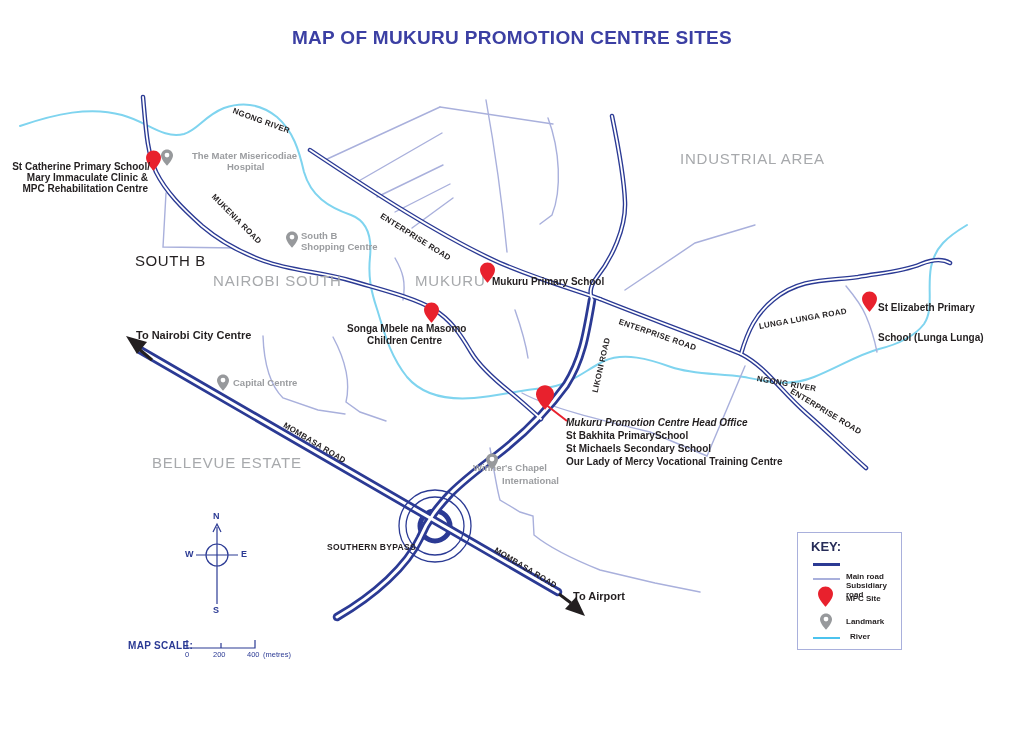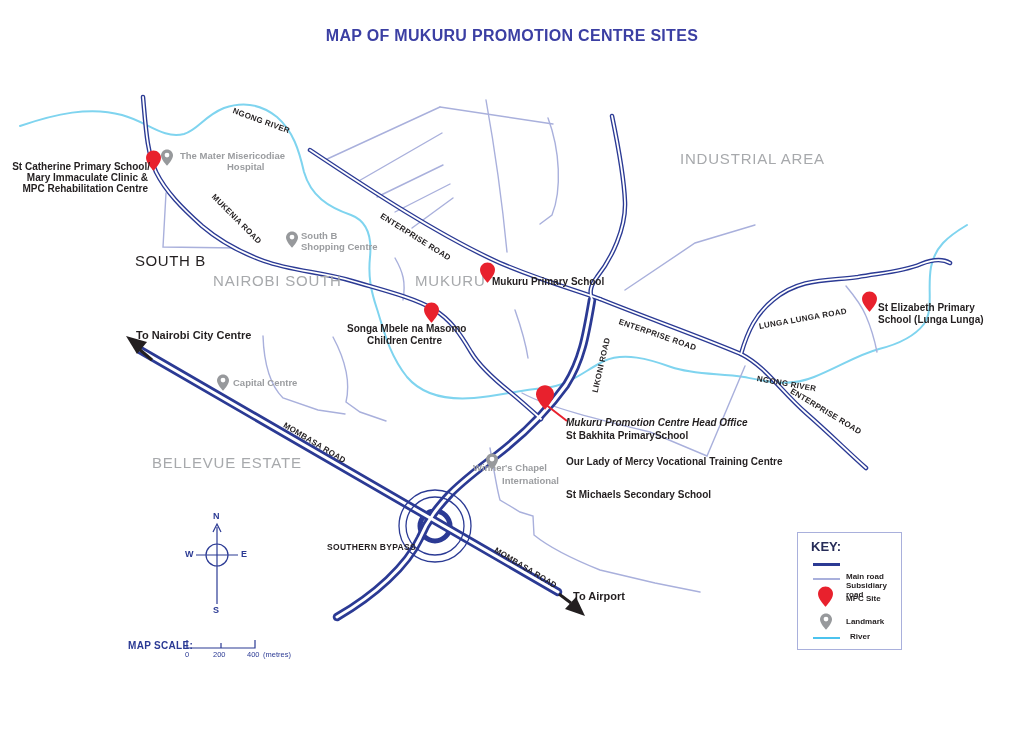--- a/index.html
+++ b/index.html
@@ -1,20 +1,20 @@
 <!DOCTYPE html>
 <html><head>
 <meta charset="utf-8">
 <style>
   html,body{margin:0;padding:0;background:#ffffff;}
   #canvas{position:relative;width:1024px;height:730px;background:#ffffff;overflow:hidden;
           font-family:"Liberation Sans",sans-serif;}
   #map-svg{position:absolute;left:0;top:0;}
   .lbl{position:absolute;white-space:nowrap;}
-  .title{left:0;right:0;top:27px;text-align:center;font-size:16px;font-weight:600;
+  .title{left:0;right:0;top:27px;text-align:center;font-size:19px;font-weight:600;
          color:#3b3fa3;letter-spacing:.3px;}
   .site-line{font-size:10px;font-weight:bold;color:#231f20;line-height:11px;}
   .lm-line{font-size:9.5px;font-weight:bold;color:#9b9da0;line-height:10px;}
   .area{font-size:15px;color:#a7a9ac;letter-spacing:.8px;}
   .area-dark{font-size:15px;color:#231f20;letter-spacing:.6px;}
   .road-lbl{font-size:8px;font-weight:600;color:#231f20;letter-spacing:.3px;transform-origin:0 50%;}
   .dir-lbl{font-size:11px;font-weight:bold;color:#231f20;}
   .compass-lbl{font-size:9px;font-weight:bold;color:#2b3a94;}
   .scale-title{font-size:10px;font-weight:bold;color:#2b3a94;letter-spacing:.3px;}
   .scale-num{font-size:7.5px;color:#2b3a94;}
@@ -176,27 +176,27 @@
   <div class="lbl site-line" style="right:876px;top:172px;">Mary Immaculate Clinic &amp;</div>
   <div class="lbl site-line" style="right:876px;top:183px;">MPC Rehabilitation Centre</div>
 
   <div class="lbl site-line" style="left:492px;top:276px;">Mukuru Primary School</div>
 
   <div class="lbl site-line" style="left:347px;top:323px;">Songa Mbele na Masomo</div>
   <div class="lbl site-line" style="left:367px;top:335px;">Children Centre</div>
 
   <div class="lbl site-line" style="left:566px;top:417px;font-style:italic;">Mukuru Promotion Centre Head Office</div>
   <div class="lbl site-line" style="left:566px;top:430px;">St Bakhita PrimarySchool</div>
-  <div class="lbl site-line" style="left:566px;top:443px;margin-top:46px;">St Michaels Secondary School</div>
+  <div class="lbl site-line" style="left:566px;top:443px;">St Michaels Secondary School</div>
   <div class="lbl site-line" style="left:566px;top:456px;">Our Lady of Mercy Vocational Training Centre</div>
 
   <div class="lbl site-line" style="left:878px;top:302px;">St Elizabeth Primary</div>
-  <div class="lbl site-line" style="left:878px;top:314px;">School (Lunga Lunga)</div>
-
-  <div class="lbl lm-line" style="left:180px;top:151px;">The Mater Misericodiae</div>
+  <div class="lbl site-line" style="left:878px;top:332px;">School (Lunga Lunga)</div>
+
+  <div class="lbl lm-line" style="left:192px;top:151px;">The Mater Misericodiae</div>
   <div class="lbl lm-line" style="left:227px;top:162px;">Hospital</div>
   <div class="lbl lm-line" style="left:301px;top:231px;">South B</div>
   <div class="lbl lm-line" style="left:301px;top:242px;">Shopping Centre</div>
   <div class="lbl lm-line" style="left:233px;top:378px;">Capital Centre</div>
   <div class="lbl lm-line" style="left:473px;top:463px;">Winner's Chapel</div>
   <div class="lbl lm-line" style="left:502px;top:476px;">International</div>
 
   <div class="lbl compass-lbl" style="left:213px;top:511px;">N</div>
   <div class="lbl compass-lbl" style="left:185px;top:549px;">W</div>
   <div class="lbl compass-lbl" style="left:241px;top:549px;">E</div>

